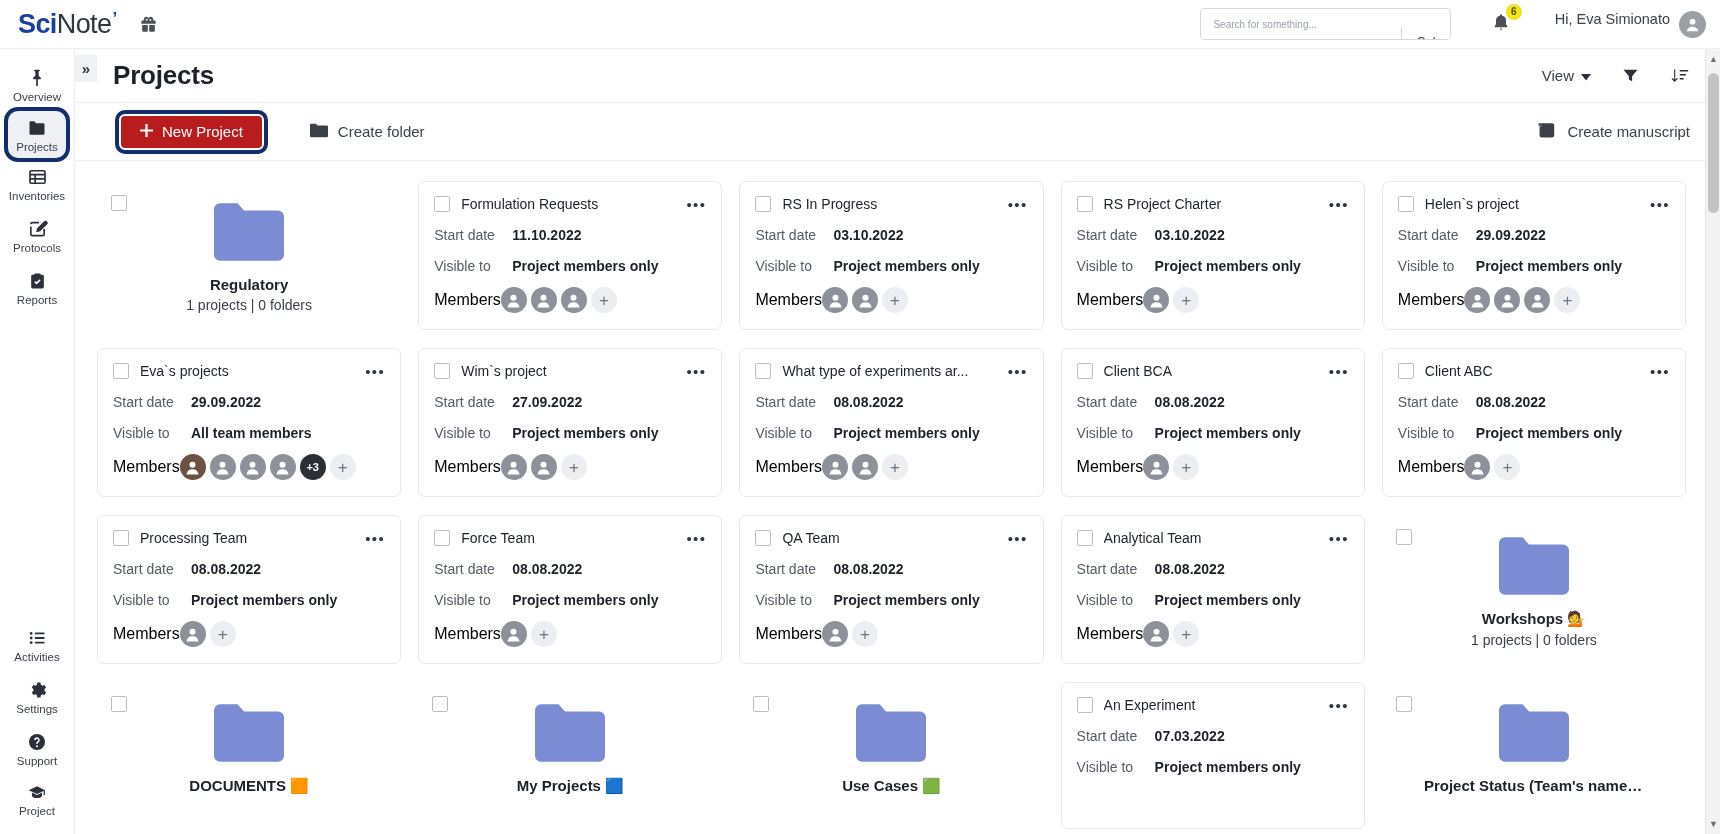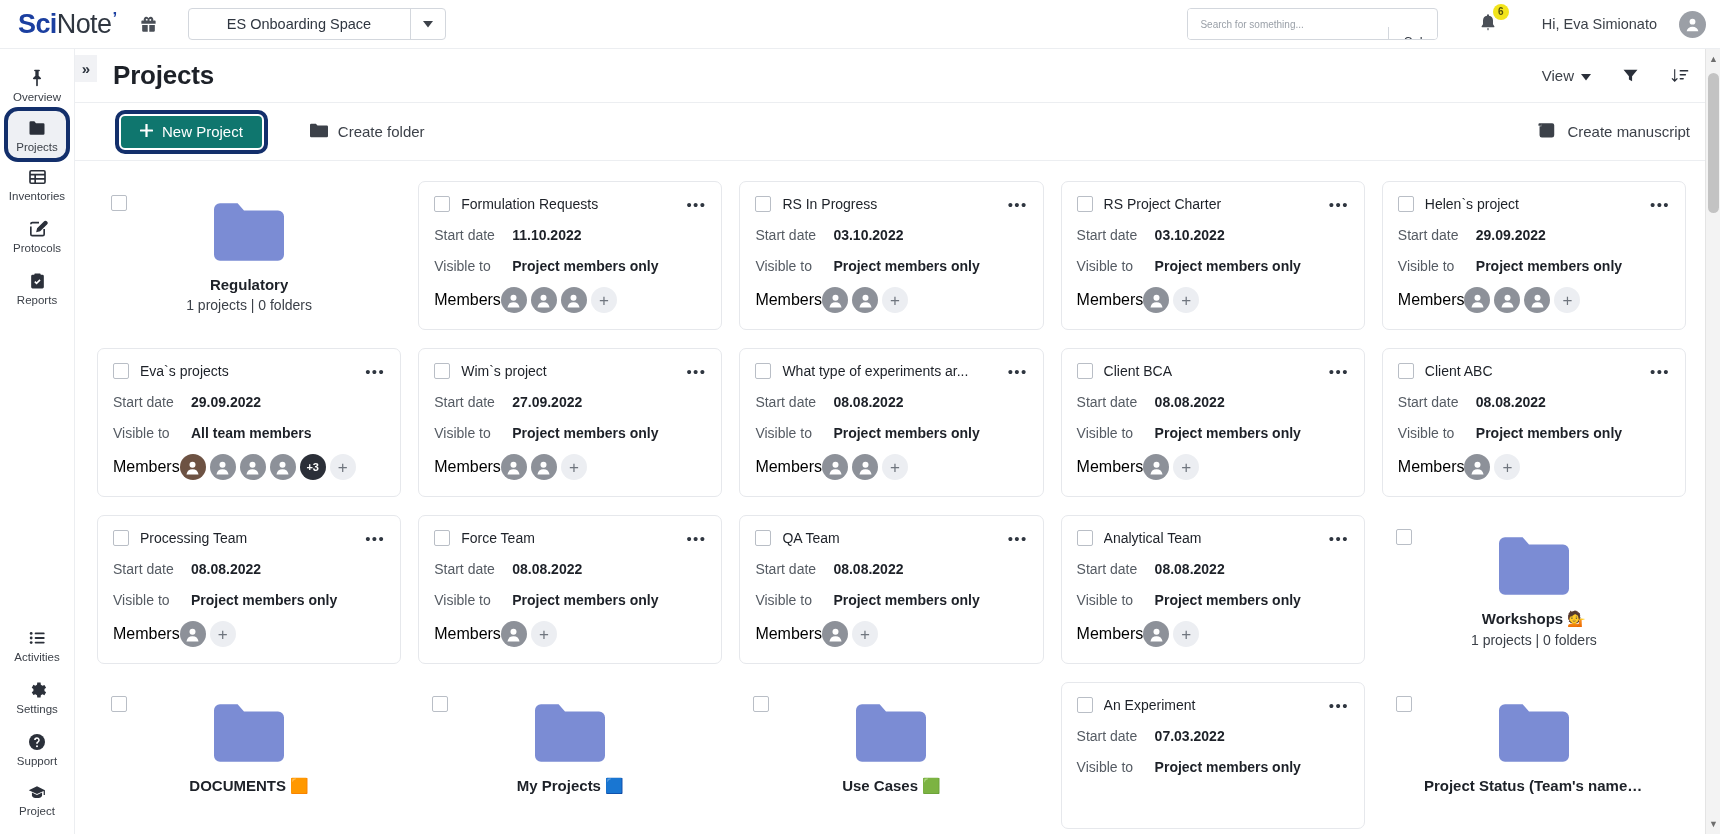--- a/index.html
+++ b/index.html
@@ -45,21 +45,21 @@
   .go-btn {
     height: 100%; padding: 0 14px; border: 0; border-left: 1px solid #d3d7dd; background: #fff;
     font-size: 12px; font-family: inherit; color: #2f3640; cursor: pointer; margin-top: 35px;
   }
   .bell-wrap { position: relative; margin-left: 40px; cursor: pointer; }
   .bell-badge {
     position: absolute; top: -8px; right: -11px; background: #f2e41c; color: #55520a;
     font-size: 10px; font-weight: 600; border-radius: 50%; width: 16px; height: 16px;
     display: flex; align-items: center; justify-content: center;
   }
-  .user-wrap { margin-left: 44px; display: flex; align-items: center; gap: 22px; cursor: pointer; }
+  .user-wrap { margin-left: 44px; display: flex; align-items: flex-start; gap: 9px; cursor: pointer; }
   .user-name { font-size: 14.5px; color: #3c4149; }
   .avatar-circle {
     width: 27px; height: 27px; border-radius: 50%; background: #9b9fa6;
     display: flex; align-items: center; justify-content: center; color: #fff;
   }
 
   
   .body { flex: 1; display: flex; min-height: 0; }
 
   
@@ -96,21 +96,21 @@
   .page-title { font-size: 26px; font-weight: 600; color: #1d2128; margin-left: 16px; letter-spacing: -0.2px; }
   .head-right { margin-left: auto; display: flex; align-items: center; gap: 30px; justify-content: center; }
   .view-dd { font-size: 15px; color: #3c4149; cursor: pointer; display: flex; align-items: center; gap: 7px; }
   .icon-btn { cursor: pointer; color: #2b303a; display: flex; align-items: center; }
 
   .toolbar {
     height: 58px; min-height: 58px; display: flex; align-items: center;
     padding: 0 30px 0 24px; border-bottom: 1px solid #eceef1;
   }
   .new-project-btn {
-    background: #0f766e; color: #fff; border: 2px solid #fff; outline: 4px solid #132f6b;
+    background: #b91c1c; color: #fff; border: 2px solid #fff; outline: 4px solid #132f6b;
     border-radius: 6px; height: 36px; padding: 0 19px; font-size: 15px; font-family: inherit;
     display: flex; align-items: center; gap: 9px; cursor: pointer; margin-left: 20px; font-weight: 500;
   }
   .create-folder {
     margin-left: 46px; display: flex; align-items: center; gap: 10px;
     font-size: 15px; color: #3c4149; cursor: pointer;
   }
   .create-manuscript {
     margin-left: auto; display: flex; align-items: center; gap: 11px;
     font-size: 15px; color: #3c4149; cursor: pointer;
@@ -191,28 +191,20 @@
         <span class="note">Note</span>
         <span class="tick">’</span>
     </div>
 
     <div class="gift-icon">
       <svg width="19" height="19" viewBox="0 0 24 24" fill="currentColor">
         <path d="M20 7h-2.2a3 3 0 0 0-.4-3.3A3 3 0 0 0 12 4.2 3 3 0 0 0 6.6 3.7 3 3 0 0 0 6.2 7H4a1 1 0 0 0-1 1v3h18V8a1 1 0 0 0-1-1zm-6.6 0a1.2 1.2 0 1 1 1.8-1.6A1.2 1.2 0 0 1 13.4 7zm-4.6-.2A1.2 1.2 0 1 1 10.6 7H9.8a1 1 0 0 1-.6-.2zM4 12.5V20a1 1 0 0 0 1 1h6v-8.5zm9 8.5h6a1 1 0 0 0 1-1v-7.5h-7z"></path>
       </svg>
     </div>
 
-    <div class="space-select">
-      <span class="label">ES Onboarding Space</span>
-      <span class="caret">
-        <svg width="10" height="7" viewBox="0 0 10 7" fill="currentColor">
-            <path d="M0 0h10L5 6.5z"></path>
-          </svg>
-      </span>
-    </div>
 
     <div class="topbar-right">
       <div class="search-wrap">
         <input class="search-input" type="text" placeholder="Search for something..." style="">
         <button class="go-btn">Go!</button>
       </div>
 
       <div class="bell-wrap">
         <svg width="20" height="21" viewBox="0 0 24 24" fill="#4a4f57">
           <path d="M12 2a1.2 1.2 0 0 1 1.2 1.2v.6A6 6 0 0 1 18 9.6V14l1.6 2.6a.8.8 0 0 1-.7 1.2H5.1a.8.8 0 0 1-.7-1.2L6 14V9.6a6 6 0 0 1 4.8-5.8v-.6A1.2 1.2 0 0 1 12 2z"></path>

